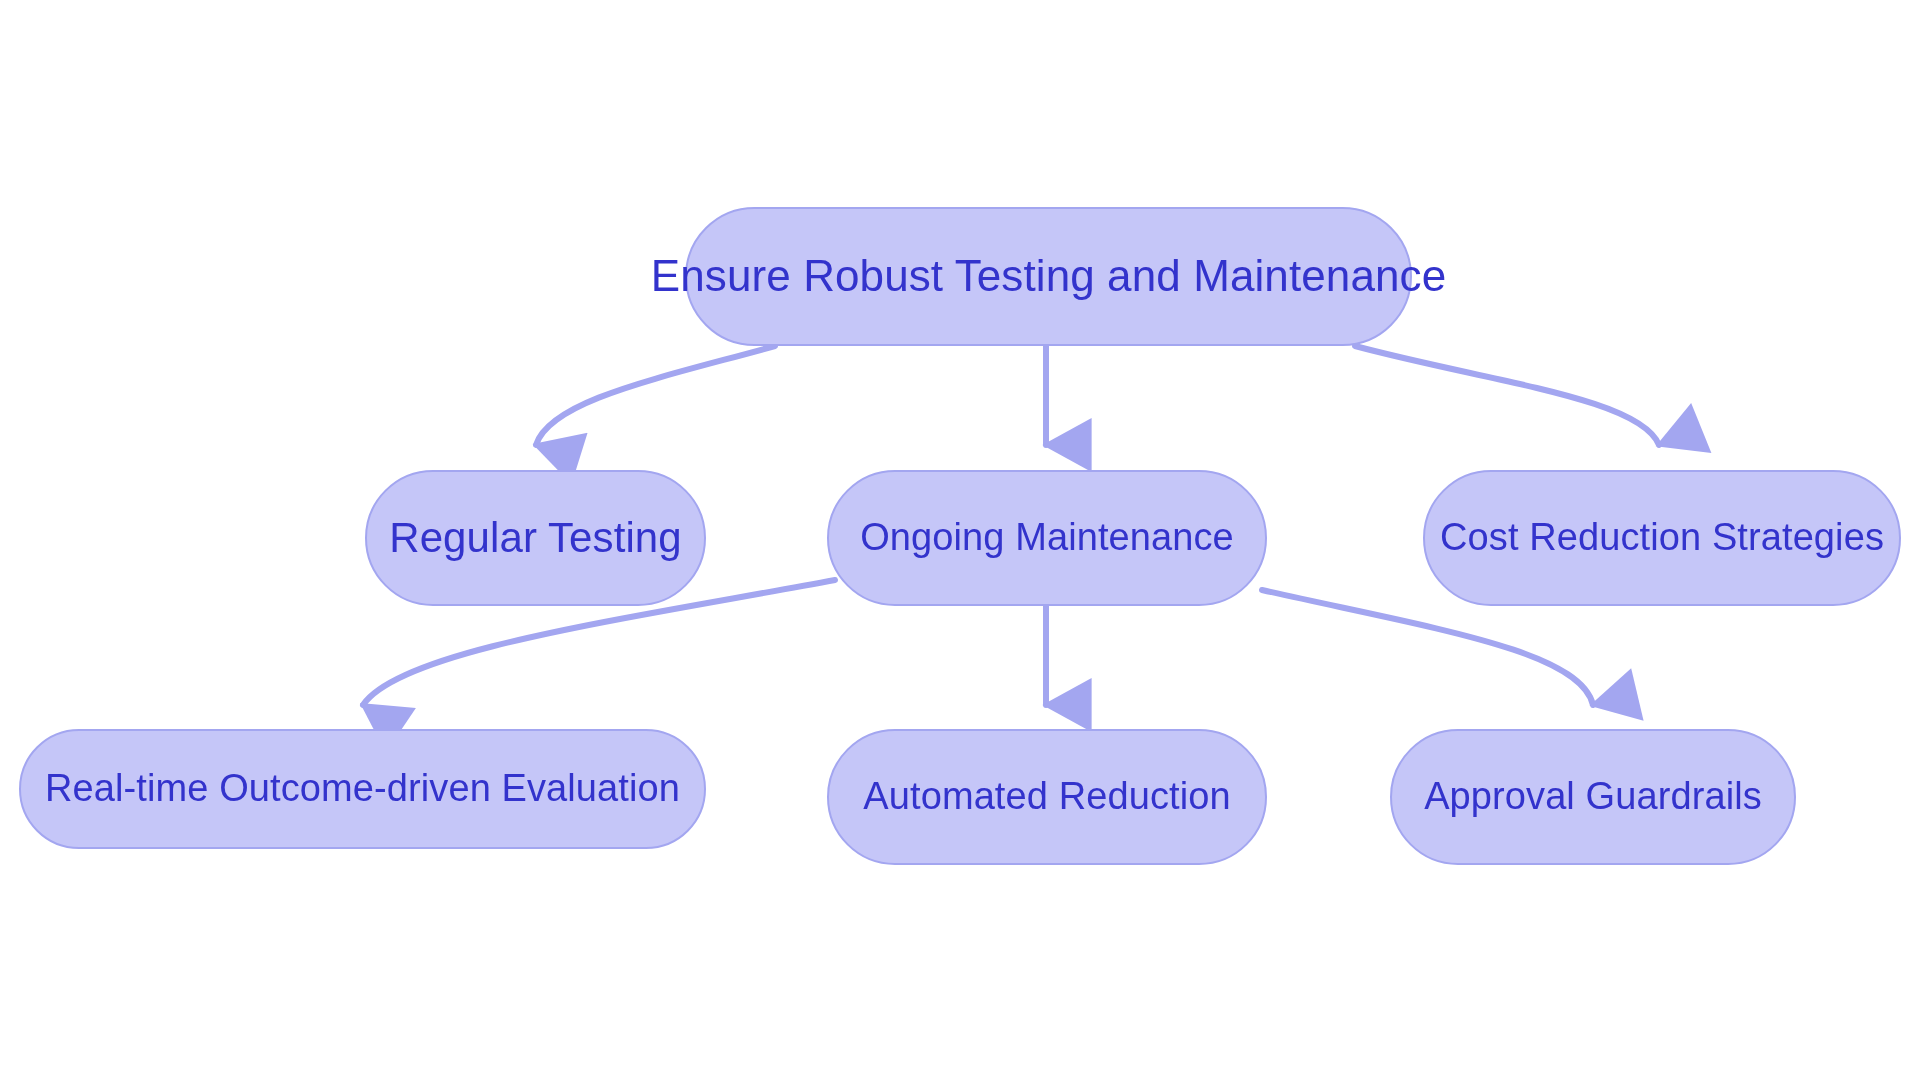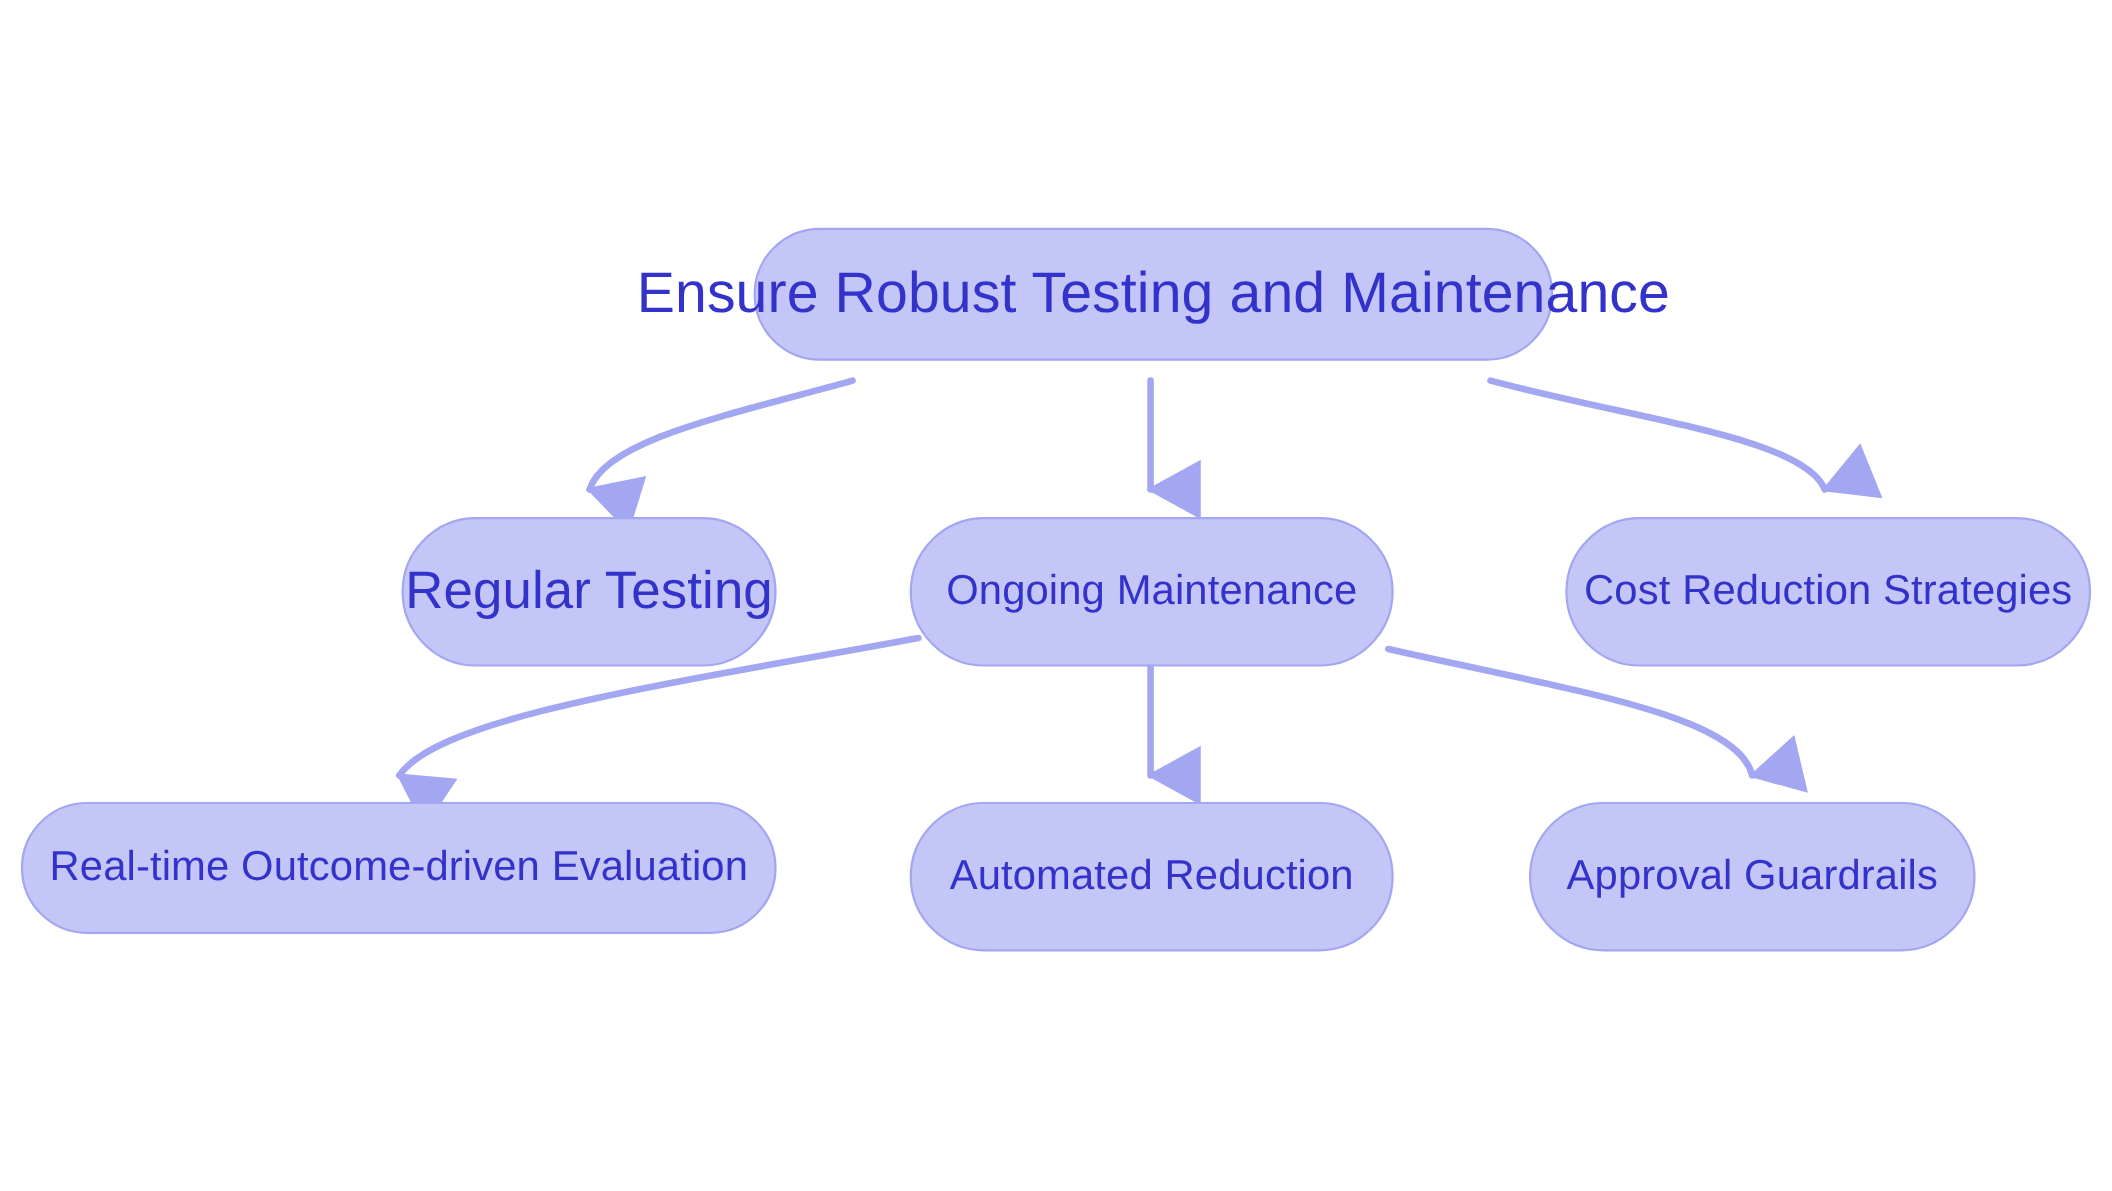--- a/index.html
+++ b/index.html
@@ -45,30 +45,30 @@
     display: block;
     padding: 0 28px;
     color: #3333cc;
     letter-spacing: 0.1px;
   }
   
   #node-root {
     left: 685px;
     top: 207px;
     width: 727px;
-    height: 121px;
-    font-size: 52px;
+    height: 139px;
+    font-size: 44px;
   }
   
   #node-regular-testing {
     left: 365px;
     top: 470px;
     width: 341px;
     height: 136px;
-    font-size: 48px;
+    font-size: 42px;
   }
   #node-ongoing-maintenance {
     left: 827px;
     top: 470px;
     width: 440px;
     height: 136px;
     font-size: 38px;
   }
   #node-cost-reduction {
     left: 1423px;

